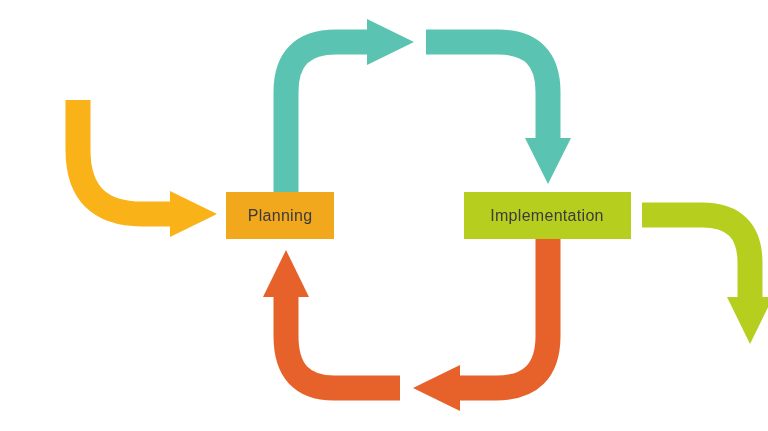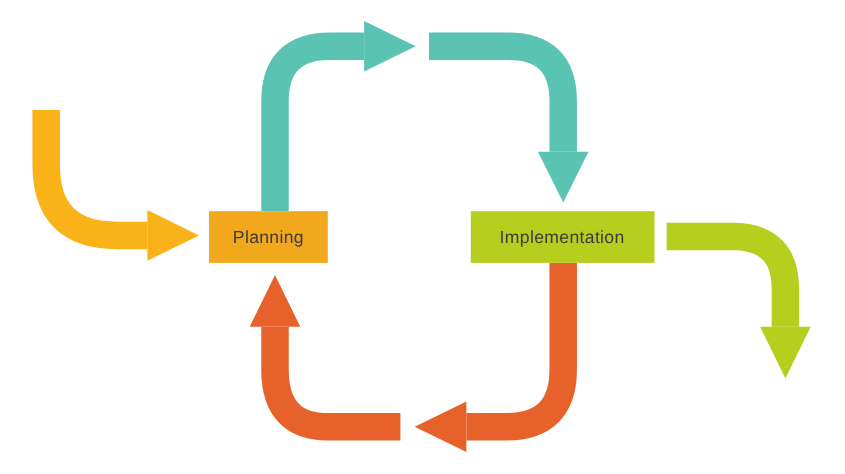--- a/index.html
+++ b/index.html
@@ -6,20 +6,21 @@
   html, body {
     background: #ffffff;
     font-family: "Liberation Sans", sans-serif;
   }
   .canvas {
     position: relative;
     width: 768px;
     height: 431px;
     overflow: hidden;
     background: #ffffff;
+    padding-left: 36px;
   }
   .arrow-line {
     fill: none;
     stroke-width: 25;
     stroke-linecap: butt;
   }
   .node-label {
     font-family: "Liberation Sans", sans-serif;
     font-size: 16px;
     letter-spacing: 0.3px;

